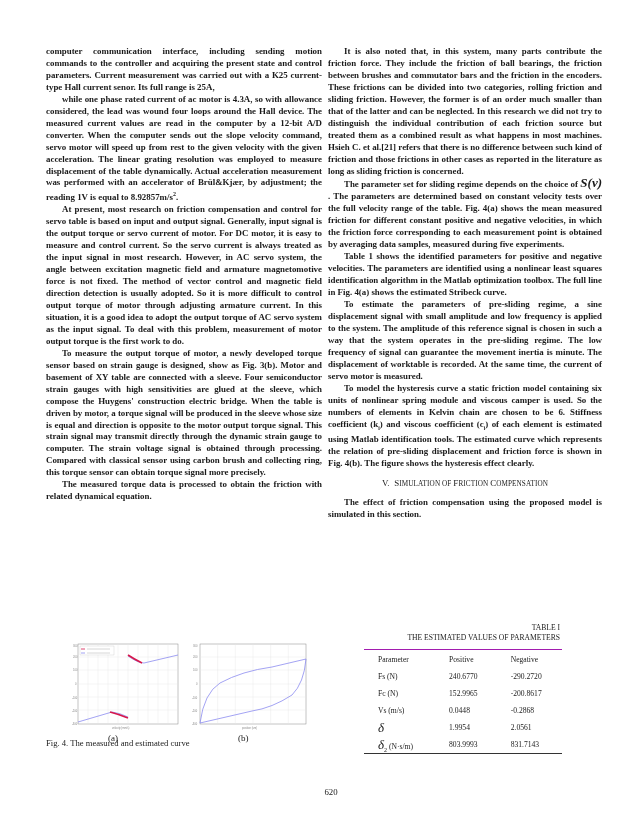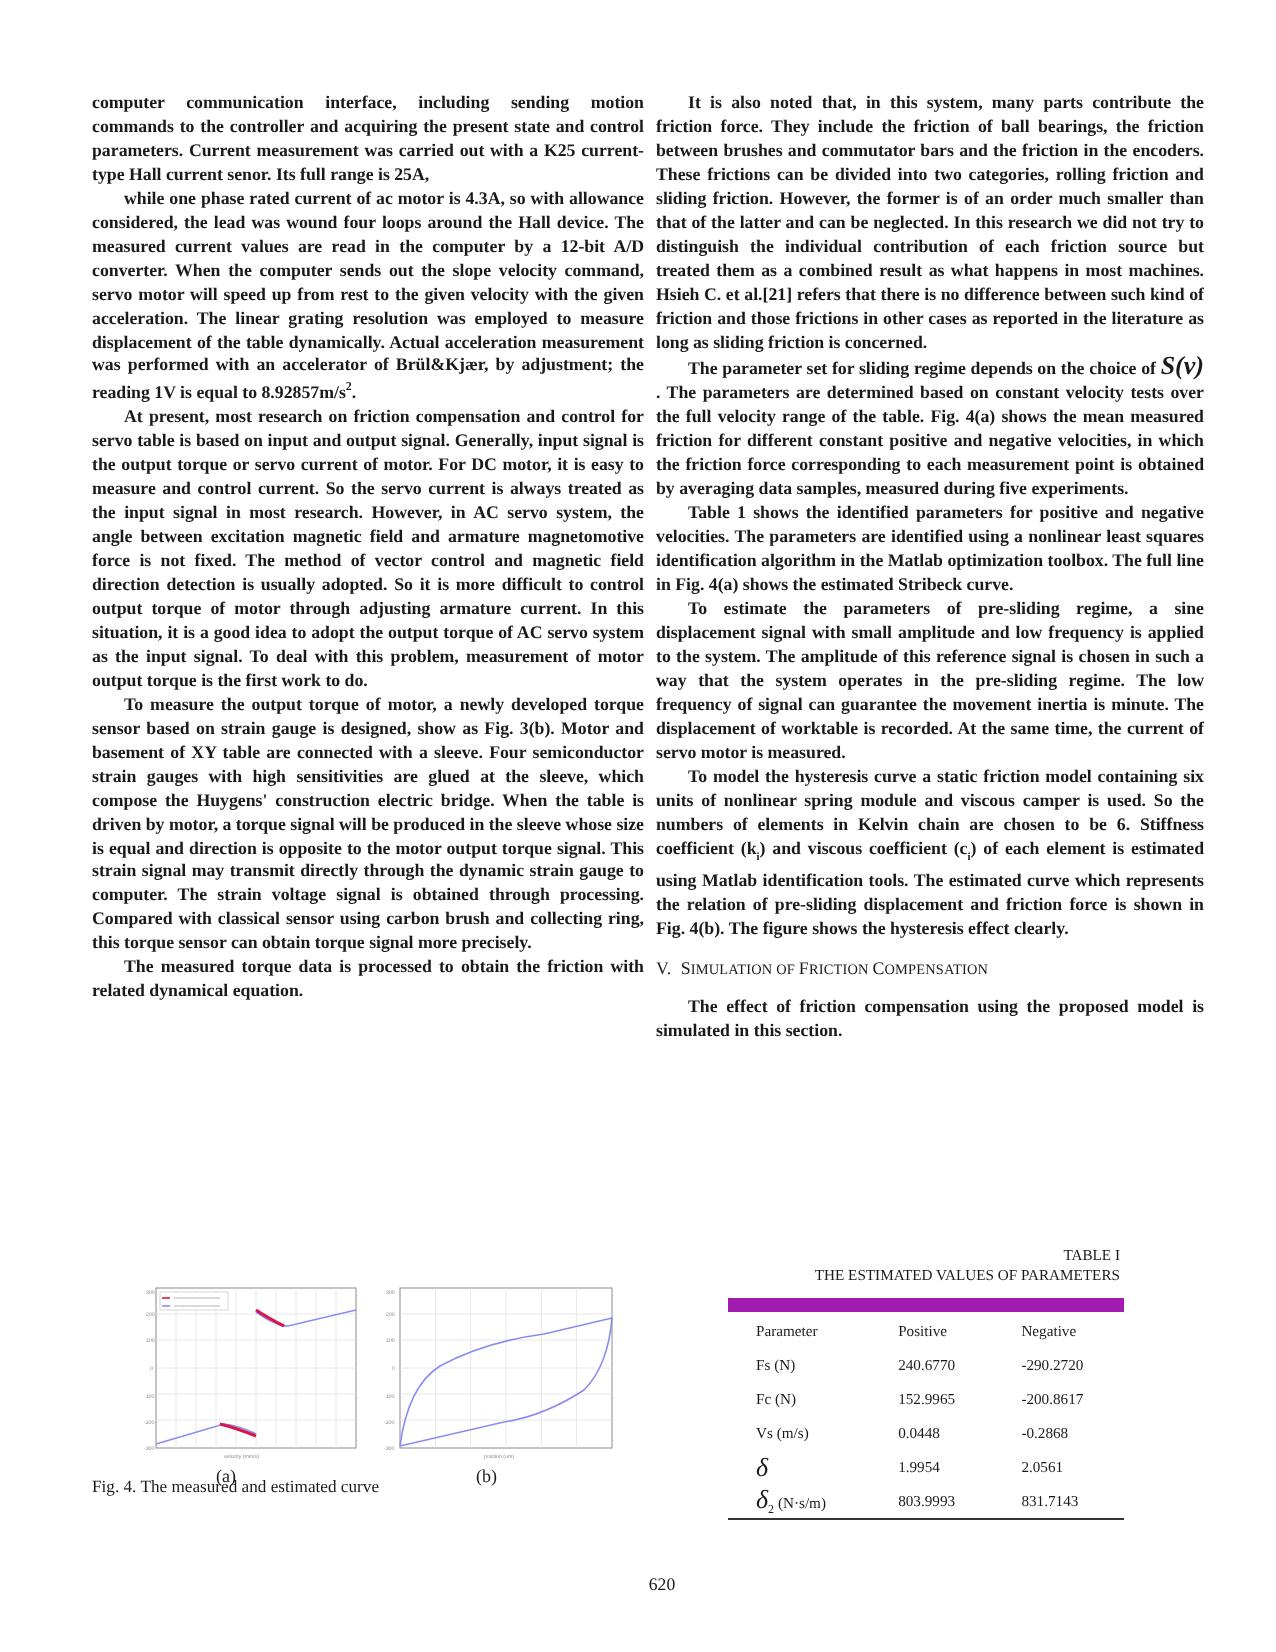--- a/index.html
+++ b/index.html
@@ -4,32 +4,32 @@
 <style>
   html, body { margin: 0; padding: 0; background: #ffffff; }
   body { width: 638px; height: 826px; position: relative; overflow: hidden;
          font-family: "Liberation Serif", "DejaVu Serif", serif; color: #1a1a1a; }
   .col { position: absolute; top: 46px; width: 276px; font-size: 8.9px; line-height: 11.95px; }
   .col.left { left: 46px; }
   .col.right { left: 328px; width: 274px; }
   .col p { margin: 0; text-align: justify; font-weight: bold; }
   .col p.ind { text-indent: 16px; }
   .sub { font-style: italic; margin: 7px 0 1px 0; }
-  .sec { margin: 8px 0 6px 0; font-size: 8.9px; letter-spacing: 0.1px; }
+  .sec { text-align: center; margin: 8px 0 6px 0; font-size: 8.9px; letter-spacing: 0.1px; }
   .sec .sc { font-size: 7.2px; }
   .math { font-size: 13px; font-style: italic; }
   .figs { position: absolute; left: 72px; top: 643px; width: 238px; height: 90px; }
   .fig { position: absolute; top: 0; }
   .figlabel { position: absolute; font-size: 9px; top: 90px; }
   .figcap { position: absolute; top: 738px; left: 46px; width: 276px; text-align: left; font-size: 8.6px; }
   .tabletitle { position: absolute; left: 364px; width: 196px; text-align: right; font-size: 7.6px; line-height: 10px; }
   table.params { position: absolute; left: 364px; top: 649px; width: 198px; border-collapse: collapse; font-size: 7.6px; }
   table.params td { padding: 0 0 0 14px; height: 17px; white-space: nowrap; }
   table.params tr.head td { height: 18px; }
-  table.params { border-top: 7px solid #a21caf; border-bottom: 1px solid #333; }
+  table.params { border-top: 1px solid #a21caf; border-bottom: 1px solid #333; }
   .pagenum { position: absolute; top: 787px; left: 12px; width: 638px; text-align: center; font-size: 8.8px; }
   .greek { font-size: 13px; font-style: italic; }
 </style>
 </head>
 <body>
 
 <div class="col left">
   <p>computer communication interface, including sending motion commands to the controller and acquiring the present state and control parameters. Current measurement was carried out with a K25 current-type Hall current senor. Its full range is 25A,</p>
   <p class="ind"><span>while one phase rated current of ac motor is 4.3A, so with allowance considered, the lead was wound four loops around the Hall device. The measured current values are read in the computer by a 12-bit A/D converter. When the computer sends out the slope velocity command, servo motor will speed up from rest to the given velocity with the given acceleration. The linear grating resolution was employed to measure displacement of the table dynamically. Actual acceleration measurement was performed with an accelerator of Brül&amp;Kjær, by adjustment; the reading 1V is equal to 8.92857m/s</span><sup style="font-size:6px">2</sup><span>.</span></p>
   <p class="ind">At present, most research on friction compensation and control for servo table is based on input and output signal. Generally, input signal is the output torque or servo current of motor. For DC motor, it is easy to measure and control current. So the servo current is always treated as the input signal in most research. However, in AC servo system, the angle between excitation magnetic field and armature magnetomotive force is not fixed. The method of vector control and magnetic field direction detection is usually adopted. So it is more difficult to control output torque of motor through adjusting armature current. In this situation, it is a good idea to adopt the output torque of AC servo system as the input signal. To deal with this problem, measurement of motor output torque is the first work to do.</p>

